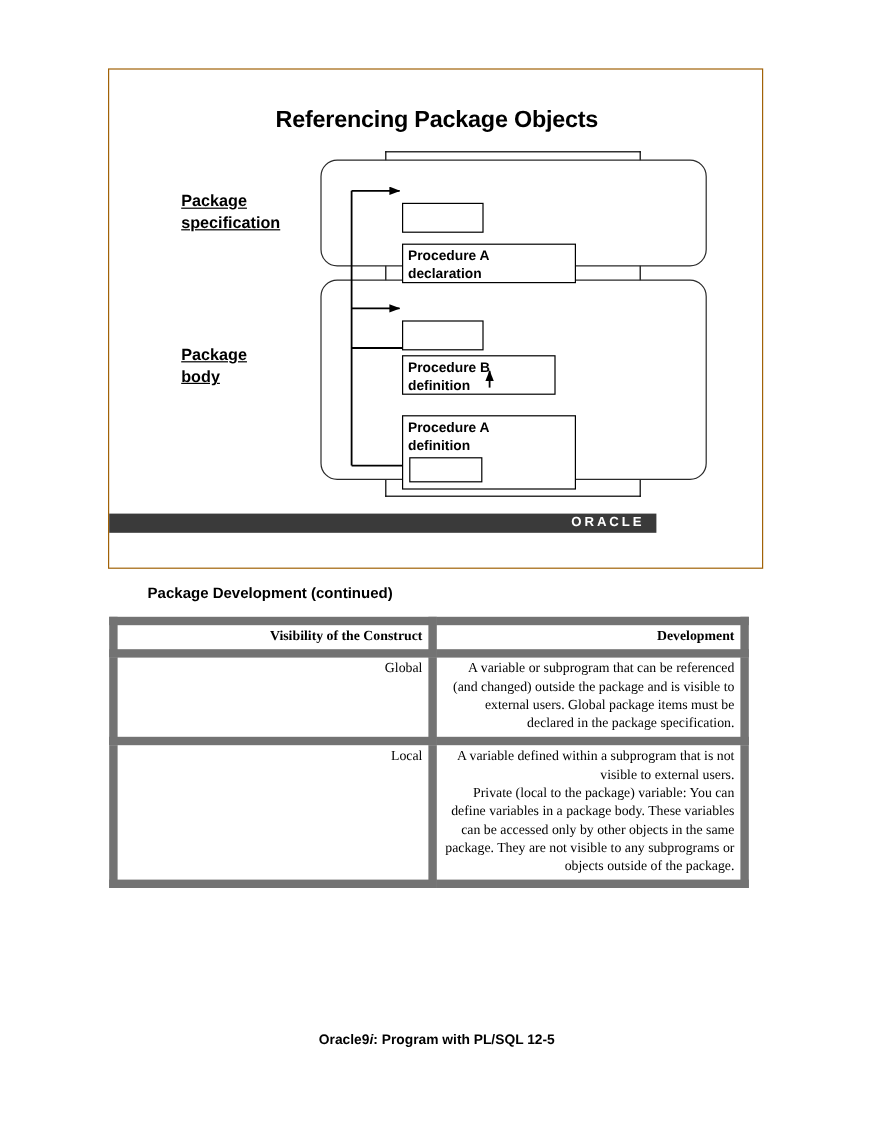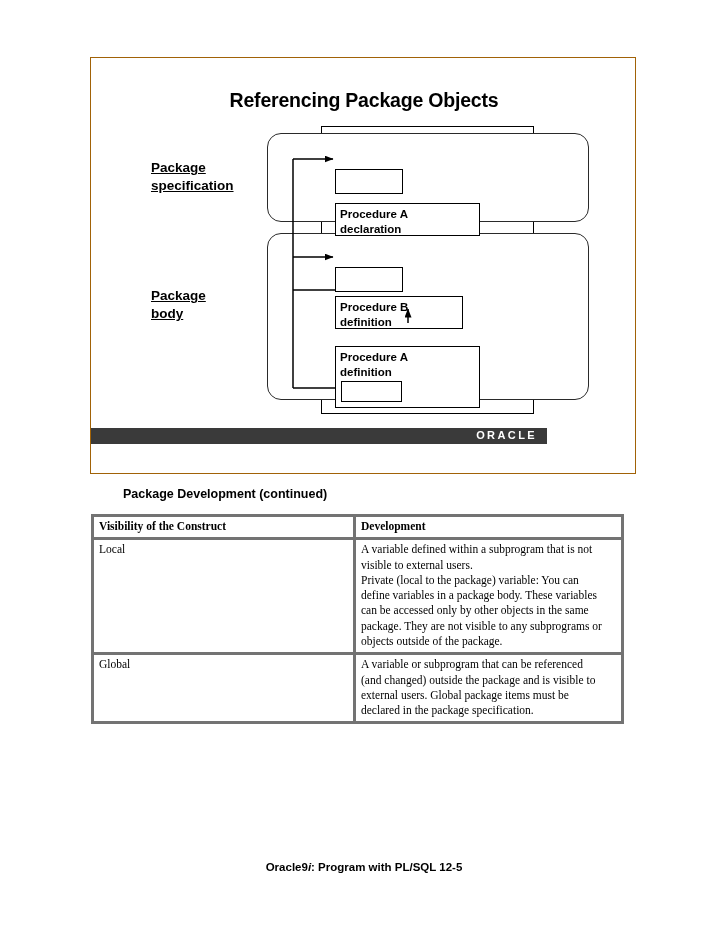--- a/index.html
+++ b/index.html
@@ -61,22 +61,22 @@
   .page-num{position:absolute;left:30px;top:2px;font-size:9.5px;font-weight:bold;}
   .copyright{position:absolute;left:155px;top:3px;font-size:8px;}
 
   
   .section-head{position:absolute;left:82px;top:487px;font-size:12.5px;
                 font-weight:bold;margin-left:41px;}
 
   table.vis{position:absolute;left:91px;top:514px;width:533px;
             border-collapse:collapse;
             font-family:"Liberation Serif",serif;font-size:11.5px;}
-  table.vis td,table.vis th{border:3px solid #737373;vertical-align:top;
-            padding:2px 5px 3px 5px;line-height:1.33;text-align:left;}
+  table.vis td,table.vis th{border:7px solid #737373;vertical-align:top;
+            padding:2px 5px 3px 5px;line-height:1.33;text-align:right;}
   table.vis thead th{font-weight:bold;font-size:11.5px;}
   table.vis .c1{width:249px;}
   .cellline{display:block;}
 
   .doc-footer{position:absolute;left:0;top:861px;width:728px;text-align:center;
               font-size:11.5px;font-weight:bold;}
   .doc-footer i{font-style:italic;}
 </style>
 </head>
 <body>
@@ -154,38 +154,38 @@
 
 <table class="vis">
   <thead>
     <tr>
       <th class="c1">Visibility of  the Construct</th>
       <th>Development</th>
     </tr>
   </thead>
   <tbody>
     <tr>
+      <td class="c1">Global</td>
+      <td>
+        <span class="cellline">A variable or subprogram that can be referenced</span>
+        <span class="cellline">(and changed) outside the package and is visible to</span>
+        <span class="cellline">external users. Global package items must be</span>
+        <span class="cellline">declared in the package specification.</span>
+      </td>
+    </tr>
+    <tr>
       <td class="c1">Local</td>
       <td>
         <span class="cellline">A variable defined within a subprogram that is not</span>
         <span class="cellline">visible to external users.</span>
         <span class="cellline">Private (local to the package) variable: You can</span>
         <span class="cellline">define variables in a package body. These variables</span>
         <span class="cellline">can be accessed only by other objects in the same</span>
         <span class="cellline">package. They are not visible to any subprograms or</span>
         <span class="cellline">objects outside of the package.</span>
       </td>
     </tr>
-    <tr>
-      <td class="c1">Global</td>
-      <td>
-        <span class="cellline">A variable or subprogram that can be referenced</span>
-        <span class="cellline">(and changed) outside the package and is visible to</span>
-        <span class="cellline">external users. Global package items must be</span>
-        <span class="cellline">declared in the package specification.</span>
-      </td>
-    </tr>
   </tbody>
 </table>
 
 <div class="doc-footer">
   <span>Oracle9</span><i>i</i><span>: Program with PL/SQL 12-5</span>
 </div>
 
 </body></html>

